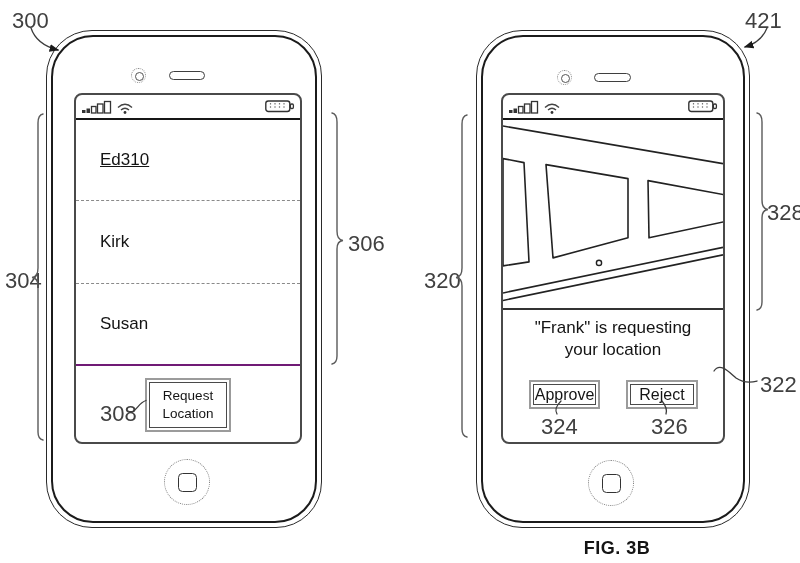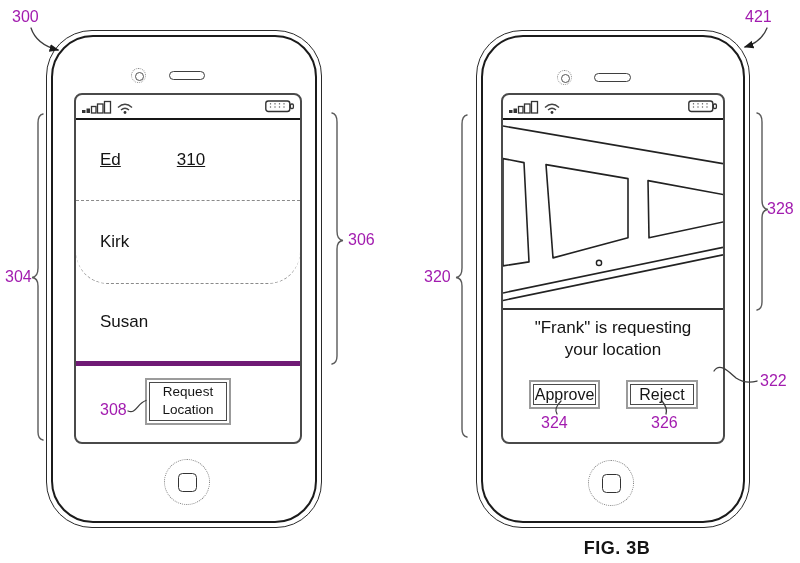--- a/index.html
+++ b/index.html
@@ -18,40 +18,40 @@
   .home { position:absolute; width:46px; height:46px; border:1.6px dotted #7e7e7e; border-radius:50%;
     display:flex; align-items:center; justify-content:center; background:#fff; }
   .home-square { width:19px; height:19px; border:1.7px solid #333; border-radius:4.5px; }
   
   .screen { position:absolute; border:2px solid #4a4a4a; border-radius:8px; background:#fff; overflow:hidden; }
   .statusbar { height:24.5px; border-bottom:2.5px solid #161616; display:flex;
     align-items:center; justify-content:space-between; padding:0 5px; }
   
   .row { display:flex; align-items:center; padding-left:24px; font-size:17px;
     border-bottom:1.5px dashed #8a8a8a; }
-  .row.r1 { height:81px;text-decoration:underline; } .row.r2 { height:83px;border-radius:32px; }
-  .row.r3 { height:82px; border-bottom:5px solid #701a75; }
-  .ref-inline { margin-left:56px; font-size:17px; color:#141414; }
+  .row.r1 { height:81px;text-decoration:underline; } .row.r2 { height:83px; }
+  .row.r3 { height:82px; border-bottom:2px solid #701a75; }
+  .ref-inline { font-size:17px; color:#141414; }
   .panel-a { position:relative; height:76px; }
   
   .btn-double { border:2.5px solid #9b9b9b; padding:2px; background:#fff; position:absolute; }
   .btn-inner { width:100%; height:100%; border:1.4px solid #4a4a4a; display:flex;
     align-items:center; justify-content:center; text-align:center; }
-  .btn-request { left:50%; transform:translateX(-50%); top:12px; width:86px; height:47px; }
+  .btn-request { left:50%; transform:translateX(-50%); top:12px; width:86px; height:54px; }
   .btn-request .btn-inner { font-size:13.5px; line-height:18px; padding:0 2px; }
   
   .image-area { position:relative; height:190.5px; border-bottom:2px solid #333; overflow:hidden; }
   .image-area svg { position:absolute; inset:0; width:100%; height:100%; }
   .panel-b { position:relative; height:132px; }
   .message { margin-top:7px; text-align:center; font-size:17px; line-height:22px; }
   .btn-approve { left:26px; top:63px; width:71px; height:29px; }
   .btn-reject  { left:123px; top:63px; width:72px; height:29px; }
   .btn-approve .btn-inner, .btn-reject .btn-inner { font-size:16px; }
   
-  .ref { position:absolute; font-size:16px; color:#a21caf; white-space:nowrap; }
+  .ref { position:absolute; font-size:22px; color:#404040; white-space:nowrap; }
   .caption { position:absolute; top:538px; width:120px; text-align:center;
     font-size:18px; font-weight:600; letter-spacing:.5px; }
   
   .annot { position:absolute; inset:0; width:800px; height:563px; pointer-events:none; }
 </style>
 </head>
 <body>
 
 <div class="canvas">
 

